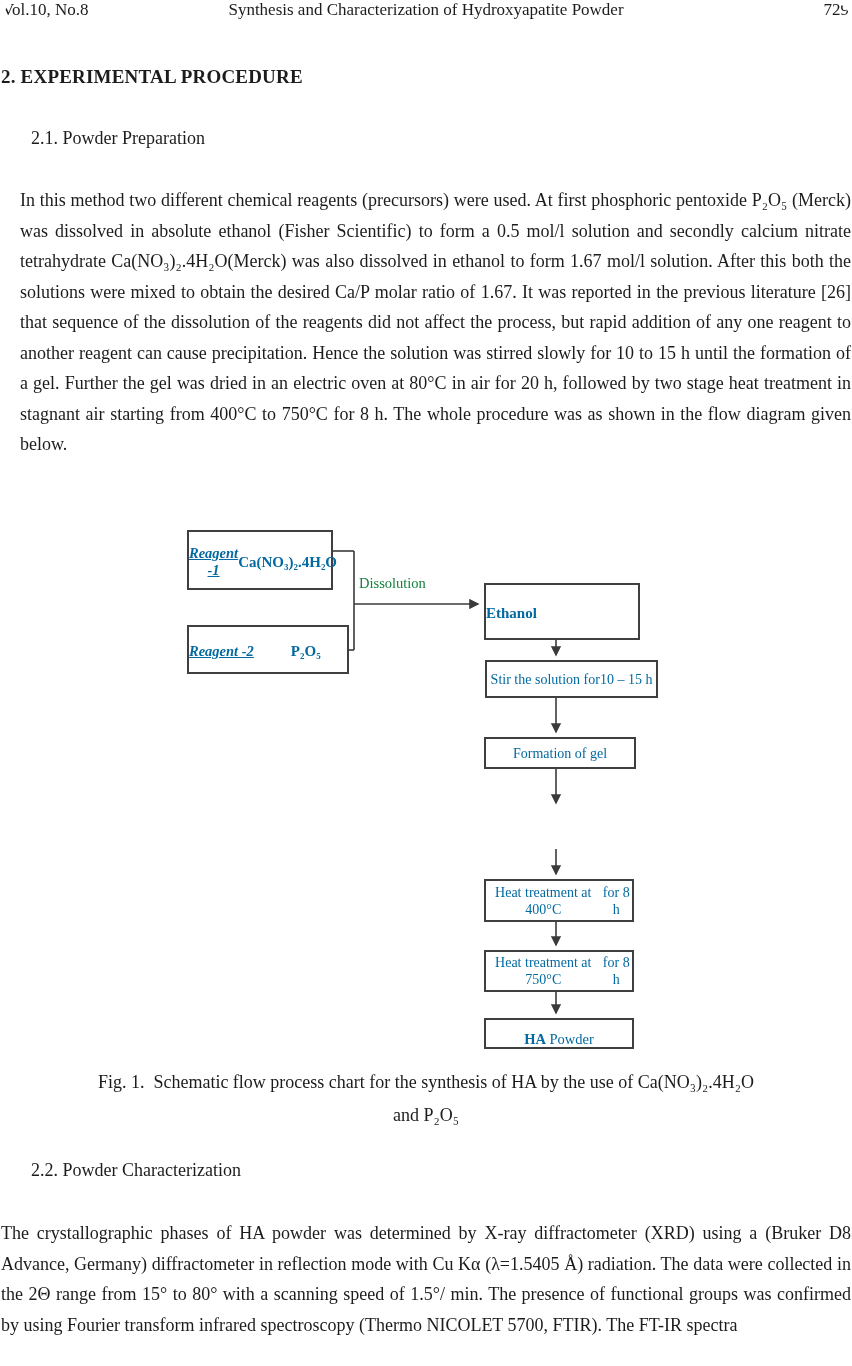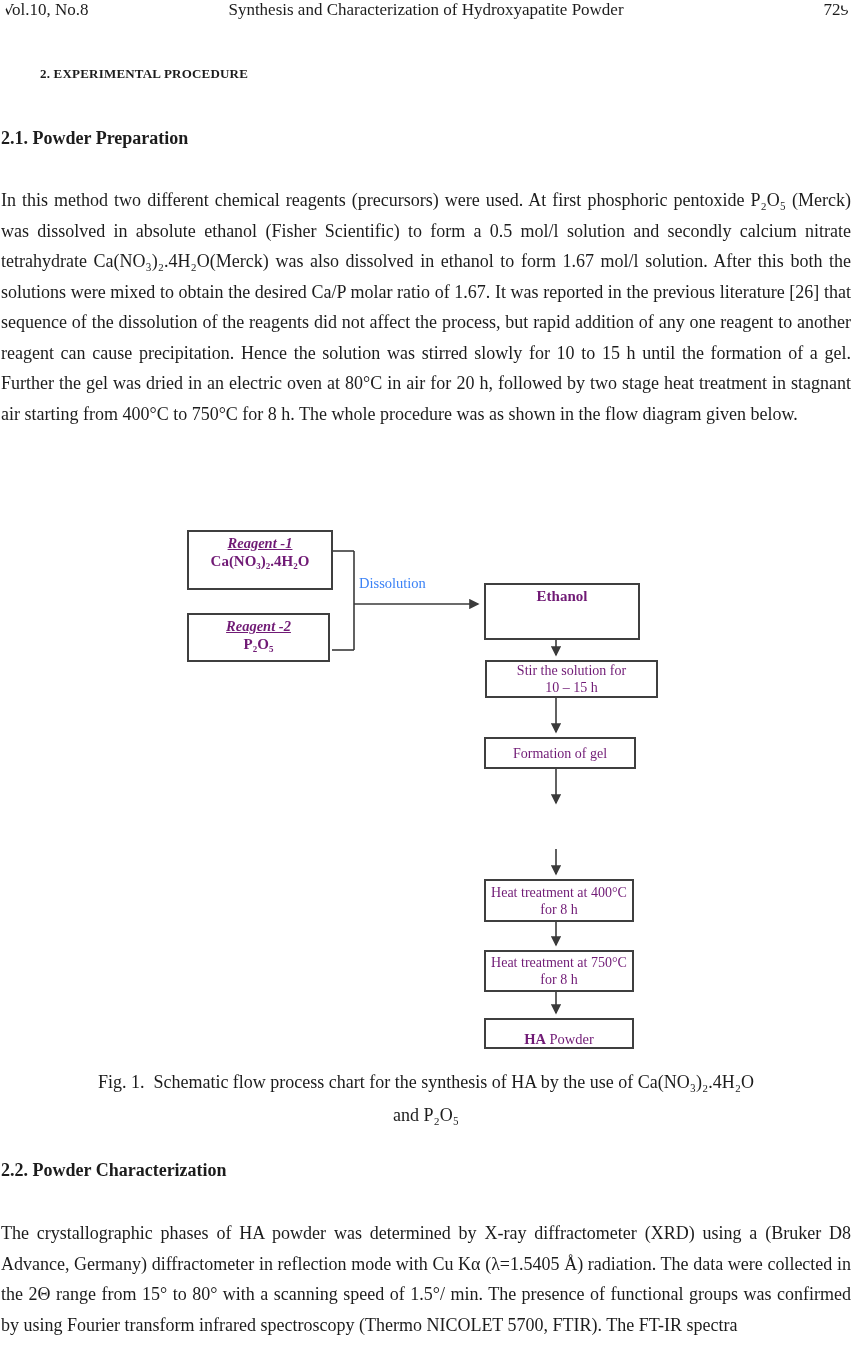--- a/index.html
+++ b/index.html
@@ -5,41 +5,41 @@
   html,body{margin:0;padding:0;background:#ffffff;}
   .page{
     position:relative;width:852px;height:1366px;margin:0 auto;background:#ffffff;
     font-family:"Liberation Serif","DejaVu Serif",serif;color:#1c1c1c;overflow:hidden;border-radius:25px;
   }
   .abs{position:absolute;left:1px;right:1px;}
   .page-header{top:0;height:22px;font-size:17px;}
   .page-header .hleft{position:absolute;left:1px;top:0;}
   .page-header .hcenter{position:absolute;left:0;right:0;text-align:center;top:0;}
   .page-header .hright{position:absolute;right:2px;top:0;}
-  .h-main{top:66px;font-size:13px;font-weight:bold;letter-spacing:0.2px;margin-left:39px;}
-  .h-sub{font-size:18px;font-weight:bold;}
+  .h-main{top:66px;font-size:19px;font-weight:bold;letter-spacing:0.2px;}
+  .h-sub{font-size:18px;font-weight:normal;padding-left:30px;}
   .h-21{top:128px;}
   .h-22{top:1160px;}
   .body-par{font-size:18px;line-height:30.5px;text-align:justify;text-justify:inter-word;}
-  .par1{top:185px;}
+  .par1{top:185px;padding-left:19px;}
   .par2{top:1218px;}
   .diagram{position:absolute;left:0;top:515px;width:852px;height:550px;}
   .connectors{position:absolute;left:0;top:0;width:852px;height:550px;}
   .dbox{
     position:absolute;border:2px solid #3f3f3f;box-sizing:border-box;background:#fff;
-    display:flex;flex-direction:column;align-items:center;justify-content:center;
-    font-size:14px;line-height:17px;text-align:center;color:#701a75;
+    display:flex;flex-direction:row;align-items:center;justify-content:center;
+    font-size:14px;line-height:17px;text-align:center;color:#0369a1;
   }
   .topalign{justify-content:flex-start;padding-top:3px;}
   .rg-title{font-weight:bold;font-style:italic;text-decoration:underline;font-size:14.5px;}
   .rg-formula{font-weight:bold;font-size:15px;line-height:18px;}
   .bold-label{font-weight:bold;font-size:15px;}
   .ha-line{font-size:14.5px;margin-top:12px;}
   .ha-line .hab{font-weight:bold;}
-  .flow-label{position:absolute;font-size:14.5px;color:#3b82f6;}
+  .flow-label{position:absolute;font-size:14.5px;color:#15803d;}
   .caption{top:1066px;text-align:center;font-size:18px;line-height:33px;}
   .caption div{white-space:pre-wrap;}
 </style>
 </head>
 <body>
 
 <div class="page">
 
   <div class="abs page-header">
     <span class="hleft">Vol.10, No.8</span>
@@ -73,21 +73,21 @@
       </g>
     </svg>
 
     <div class="flow-label" style="left:359px;top:60px;">Dissolution</div>
 
     <div class="dbox topalign" style="left:187px;top:15px;width:146px;height:60px;">
       <span class="rg-title">Reagent -1</span>
       <span class="rg-formula">Ca(NO₃)₂.4H₂O</span>
     </div>
 
-    <div class="dbox topalign" style="left:187px;top:98px;width:143px;height:49px;">
+    <div class="dbox topalign" style="left:187px;top:110px;width:162px;height:49px;gap:37px;">
       <span class="rg-title">Reagent -2</span>
       <span class="rg-formula">P₂O₅</span>
     </div>
 
     <div class="dbox topalign" style="left:484px;top:68px;width:156px;height:57px;">
       <span class="bold-label">Ethanol</span>
     </div>
 
     <div class="dbox" style="left:485px;top:145px;width:173px;height:38px;">
       <span>Stir the solution for</span>

